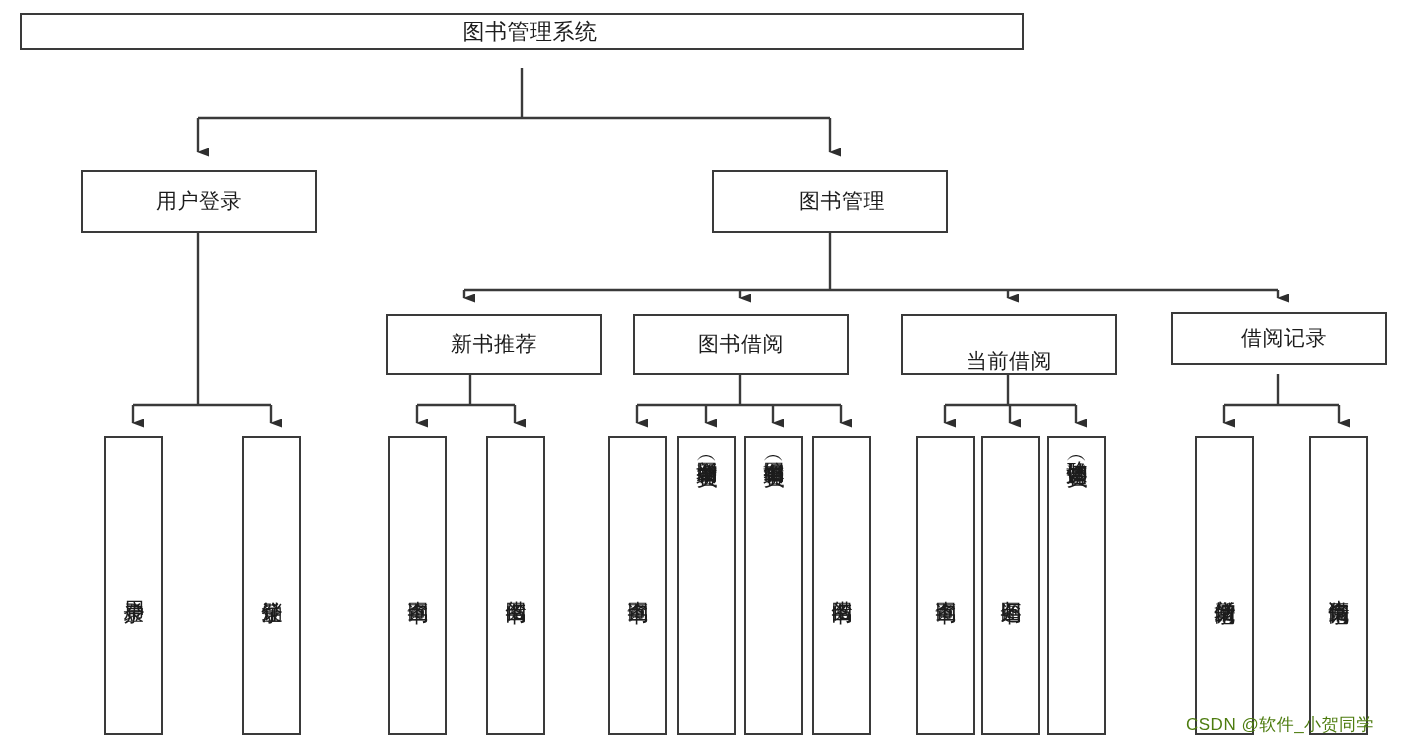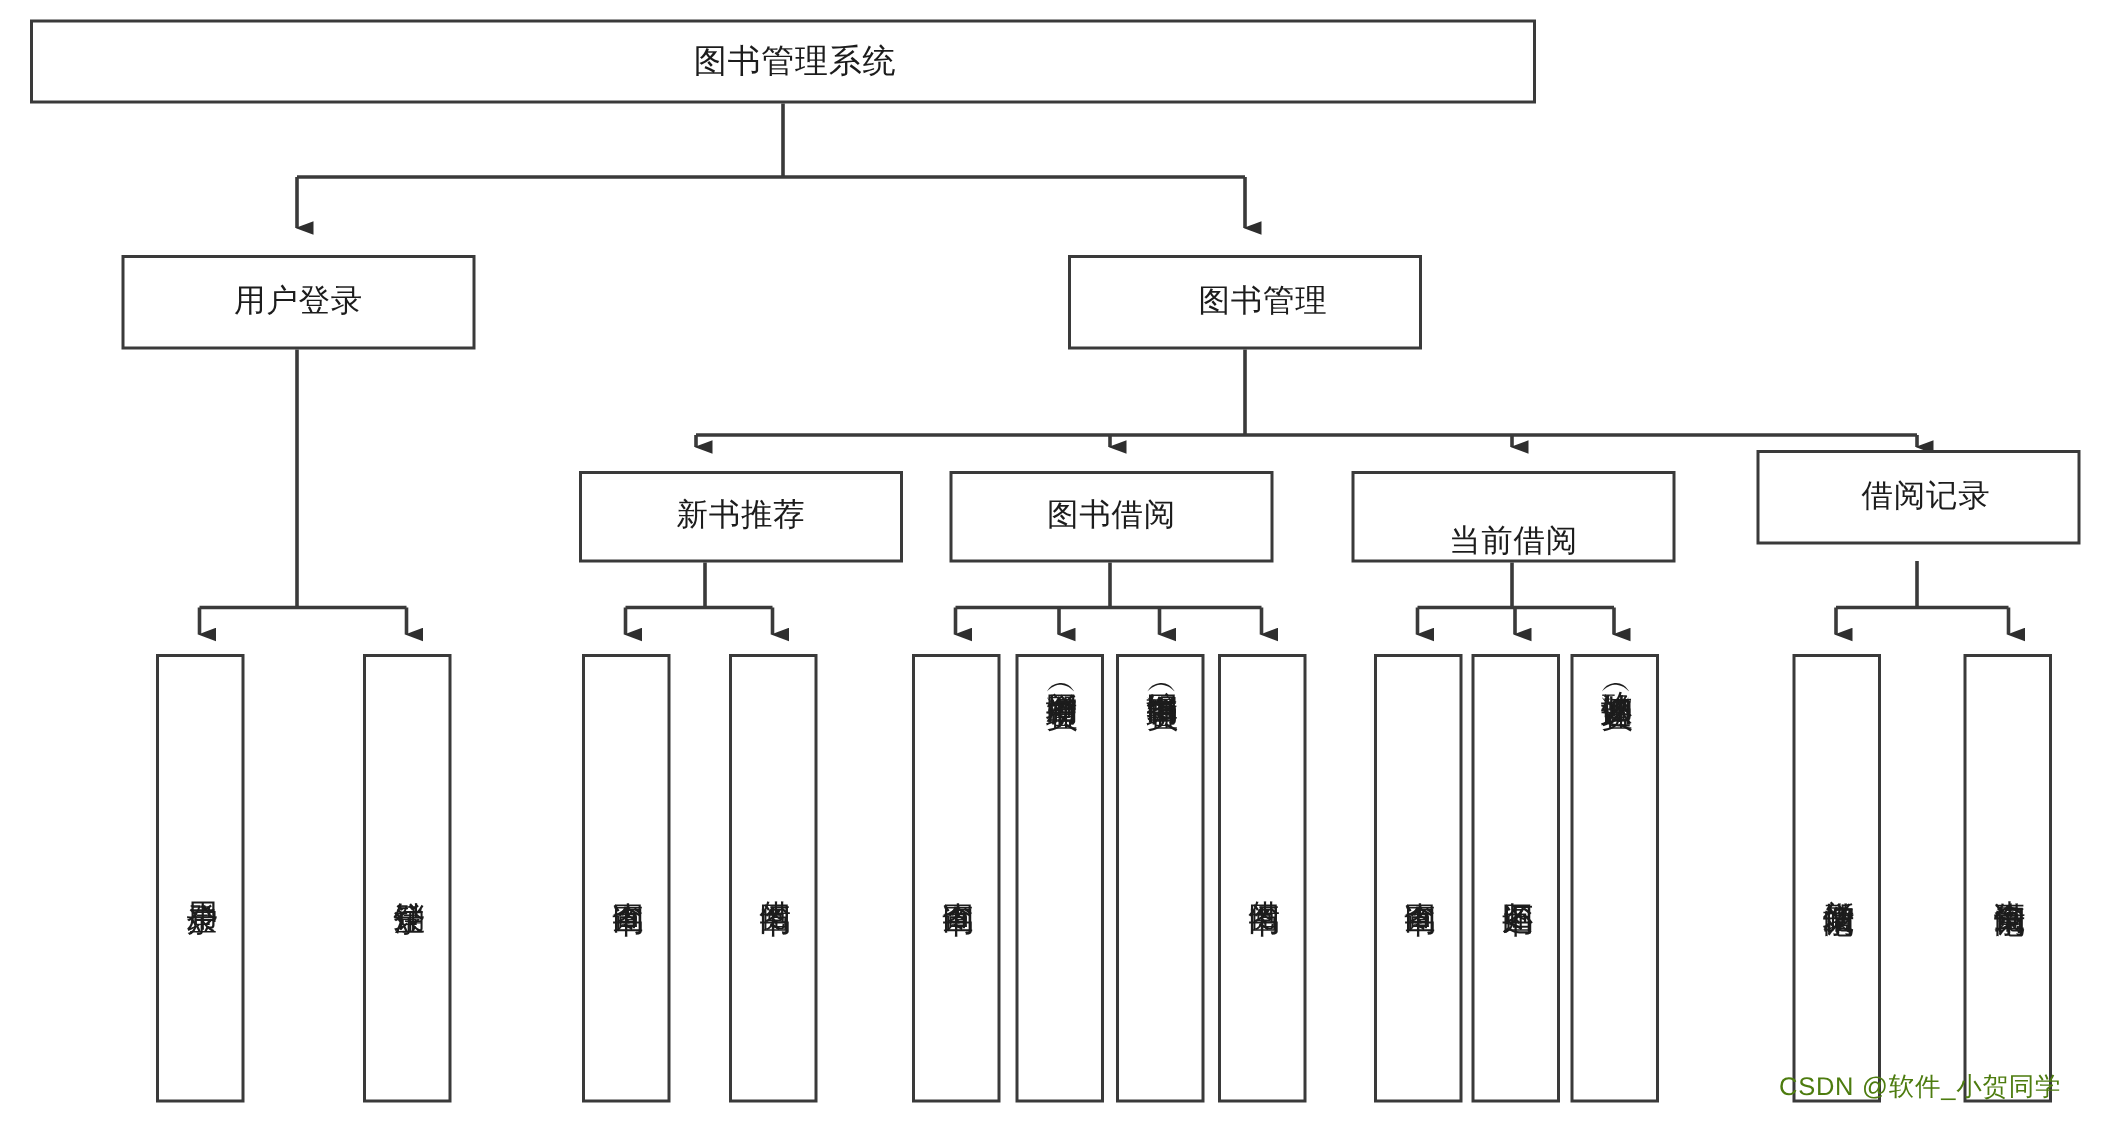--- a/index.html
+++ b/index.html
@@ -127,41 +127,41 @@
       <path d="M1010,405 L1010,423" marker-end="url(#arw)"></path>
       <path d="M1076,405 L1076,423" marker-end="url(#arw)"></path>
 
       <path d="M1278,374 L1278,405"></path>
       <path d="M1224,405 L1339,405"></path>
       <path d="M1224,405 L1224,423" marker-end="url(#arw)"></path>
       <path d="M1339,405 L1339,423" marker-end="url(#arw)"></path>
     </g>
   </svg>
 
-  <div class="node root" style="left:20px; top:13px; width:1004px; height:56px;padding-left:16px;">
+  <div class="node root" style="left:20px; top:13px; width:1004px; height:37px;padding-left:16px;">
     <span class="cap">图书管理系统</span>
   </div>
 
   <div class="node" style="left:81px; top:170px; width:236px; height:63px;">
     <span class="cap">用户登录</span>
   </div>
   <div class="node" style="left:712px; top:170px; width:236px; height:63px;padding-left:24px;">
     <span class="cap">图书管理</span>
   </div>
 
   <div class="node" style="left:362px; top:314px; width:216px; height:61px;margin-left:24px;">
     <span class="cap">新书推荐</span>
   </div>
   <div class="node" style="left:633px; top:314px; width:216px; height:61px;">
     <span class="cap">图书借阅</span>
   </div>
   <div class="node" style="left:901px; top:314px; width:216px; height:61px;align-items:flex-end;">
     <span class="cap">当前借阅</span>
   </div>
-  <div class="node" style="left:1171px; top:300px; width:216px; height:63px;padding-left:10px;">
+  <div class="node" style="left:1171px; top:312px; width:216px; height:53px;padding-left:10px;">
     <span class="cap">借阅记录</span>
   </div>
 
   <div class="leaf centered" style="left:104px; top:436px; width:59px; height:299px;">
     <span class="cap">用户登录</span>
   </div>
   <div class="leaf centered" style="left:242px; top:436px; width:59px; height:299px;">
     <span class="cap">注销登录</span>
   </div>
 

